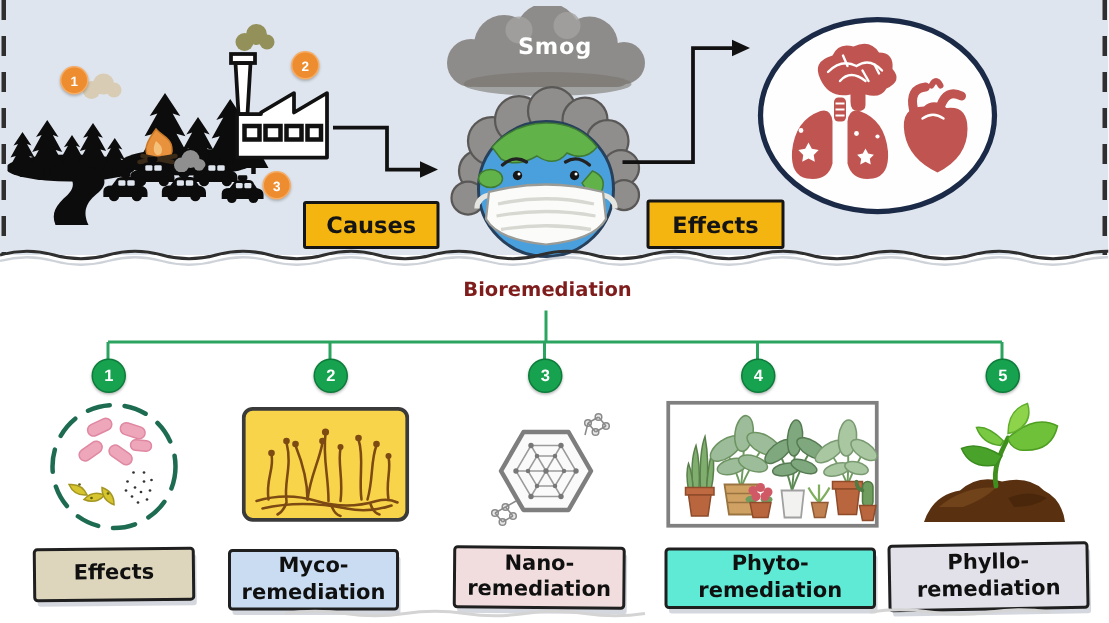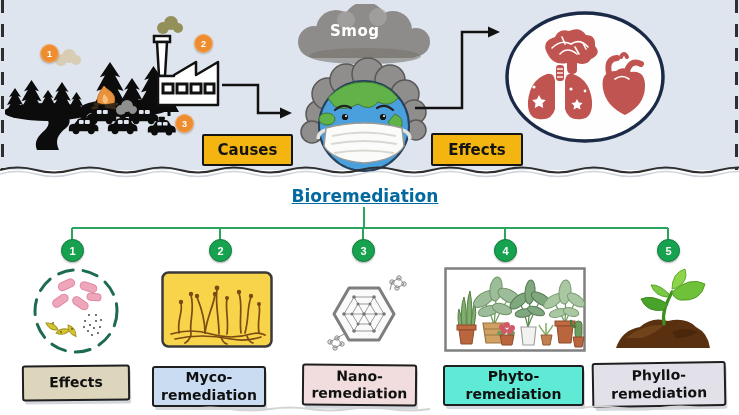--- a/index.html
+++ b/index.html
@@ -20,26 +20,26 @@
     background:#ee8c30;border:1px solid #f6ad66;color:#fff;font-weight:bold;
     font-size:9px;display:flex;align-items:center;justify-content:center;
     box-shadow:0 1px 2px rgba(0,0,0,.25);}
 
   
   .ybtn{position:absolute;background:#f4b511;border:2px solid #151515;border-radius:2px;
     color:#141414;font-weight:bold;font-size:15px;display:flex;align-items:center;
     justify-content:center;font-family:"DejaVu Sans",sans-serif;}
 
   .smog-label{position:absolute;left:330px;top:22px;width:80px;height:20px;
-    color:#fff;font-weight:bold;font-size:15px;letter-spacing:.5px;
+    color:#fff;font-weight:bold;font-size:15px;letter-spacing:.5px;text-align:center;
     font-family:"DejaVu Sans",sans-serif;}
 
   
   .bio-title{position:absolute;left:284px;top:186px;width:162px;text-align:center;
-    color:#0369a1;font-weight:bold;font-size:17px;font-family:"DejaVu Sans",sans-serif;text-decoration:underline;}
+    color:#7f1d1d;font-weight:bold;font-size:13px;font-family:"DejaVu Sans",sans-serif;}
 
   .node{position:absolute;width:21px;height:21px;border-radius:50%;top:239px;
     background:#17a24f;border:1px solid #0d7c3b;color:#fff;font-weight:bold;font-size:11px;
     display:flex;align-items:center;justify-content:center;box-shadow:0 1px 2px rgba(0,0,0,.3);}
 
   .lbl{position:absolute;border:2px solid #1f1f1f;border-radius:3px;color:#101010;
     font-weight:bold;font-size:14px;line-height:1.22;text-align:center;
     display:flex;flex-direction:column;align-items:center;justify-content:center;
     font-family:"DejaVu Sans",sans-serif;box-shadow:2px 4px 0 -1px rgba(176,182,194,.55);}
 </style>

